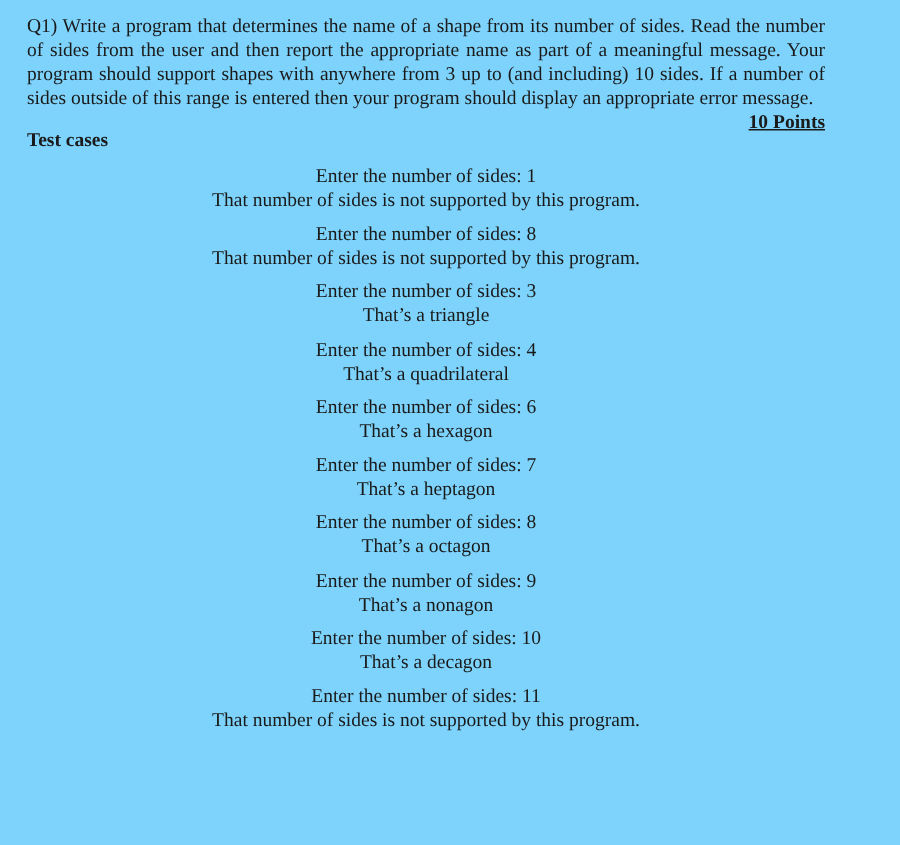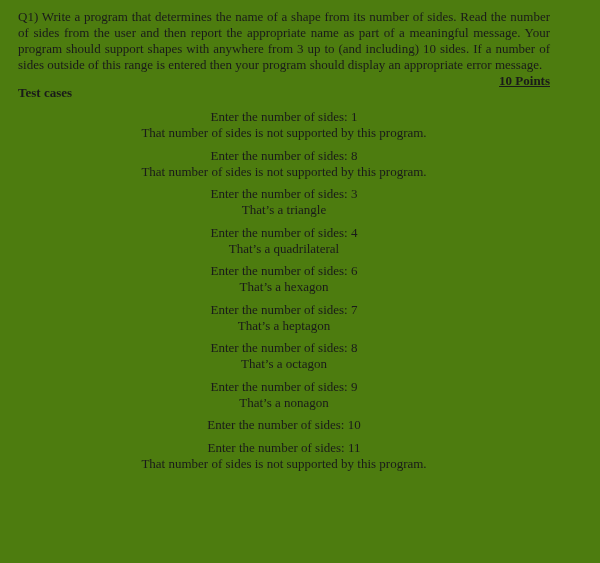--- a/index.html
+++ b/index.html
@@ -1,21 +1,21 @@
 <!DOCTYPE html>
 <html lang="en"><head>
 <meta charset="utf-8">
 <style>
   html, body { margin: 0; padding: 0; background: #ffffff; }
   .page {
     width: 600px;
     height: 563px;
     box-sizing: border-box;
     padding: 9px 50px 0 18px;
-    background: #4d7c0f;
+    background: #7dd3fc;
     font-family: "Liberation Serif", "DejaVu Serif", serif;
     font-size: 13px;
     color: #1a1a1a;
     overflow: hidden;
   }
   .question {
     margin: 0;
     text-align: justify;
     line-height: 16px;
   }
@@ -84,20 +84,21 @@
     <div class="tc-line">That’s a octagon</div>
   </div>
 
   <div class="testcase">
     <div class="tc-line">Enter the number of sides: 9</div>
     <div class="tc-line">That’s a nonagon</div>
   </div>
 
   <div class="testcase">
     <div class="tc-line">Enter the number of sides: 10</div>
+    <div class="tc-line">That’s a decagon</div>
   </div>
 
   <div class="testcase">
     <div class="tc-line">Enter the number of sides: 11</div>
     <div class="tc-line">That number of sides is not supported by this program.</div>
   </div>
 
 </div>
 
 </body></html>

